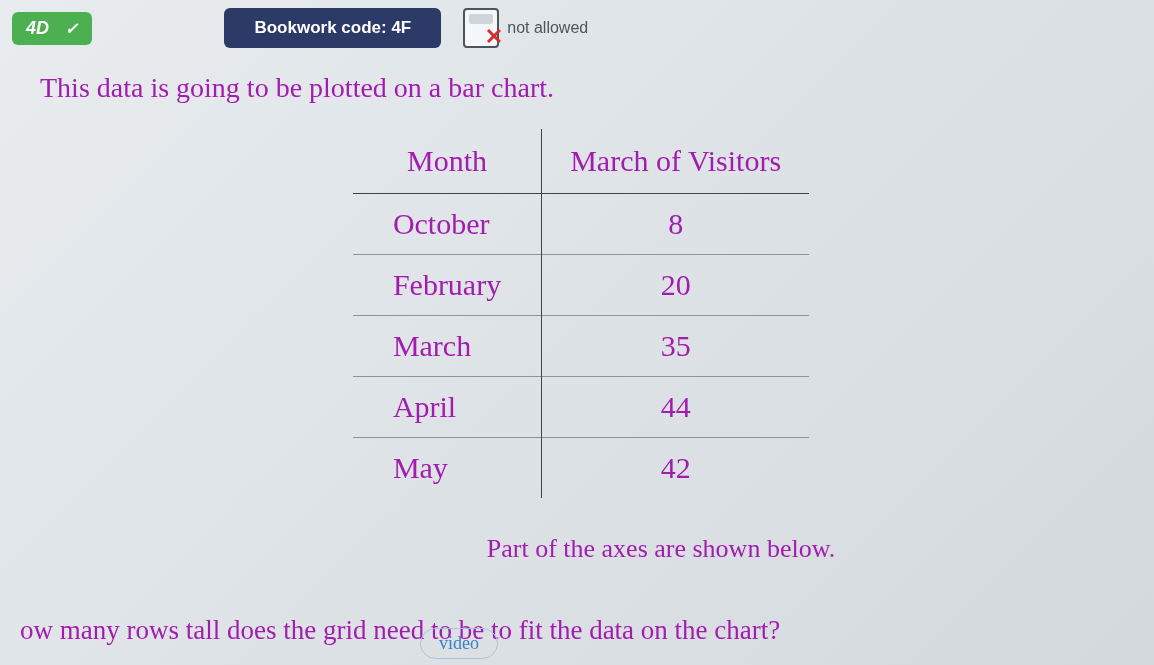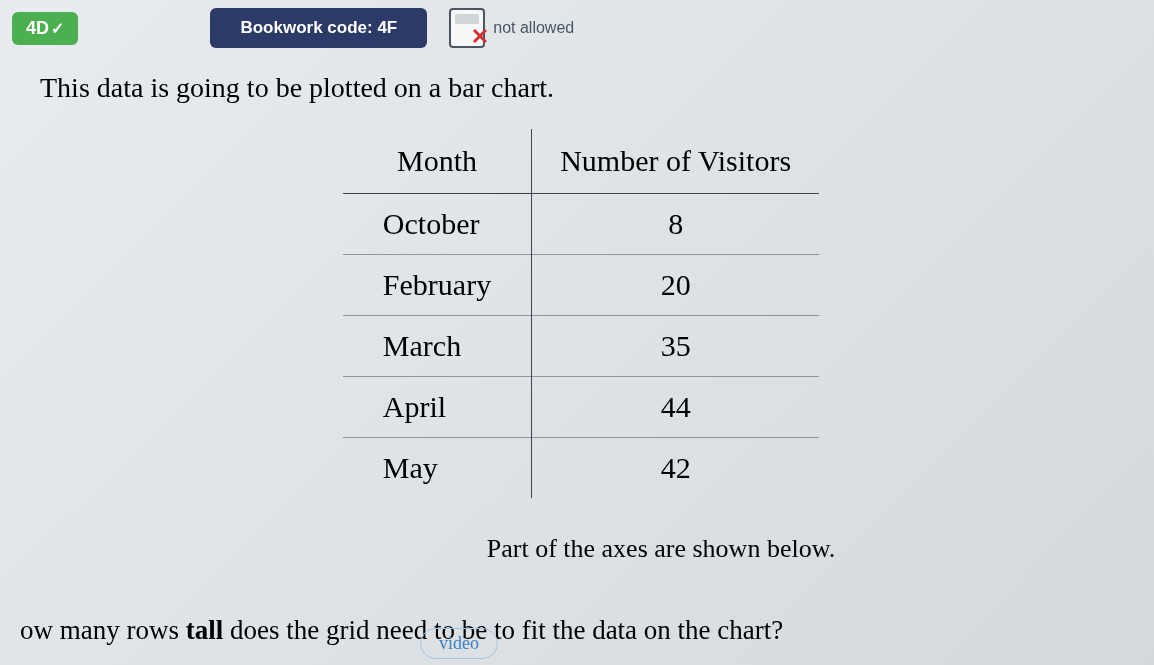--- a/index.html
+++ b/index.html
@@ -25,21 +25,22 @@
     .badge-green {
       background: #4caf50;
       color: #fff;
       font-family: Arial, sans-serif;
       font-weight: bold;
       font-size: 18px;
       padding: 6px 14px;
       border-radius: 6px;
       display: inline-flex;
       align-items: center;
-      gap: 2px;
+      gap: 16px;
+      font-style: italic;
     }
     .badge-green .check {
       font-size: 16px;
     }
     .badge-navy {
       background: #2b3a67;
       color: #fff;
       font-family: Arial, sans-serif;
       font-weight: 600;
       font-size: 17px;
@@ -79,21 +80,21 @@
       bottom: -4px;
       right: -6px;
       color: #d32f2f;
       font-size: 22px;
       font-weight: bold;
     }
     .content {
       padding: 10px 32px 0 40px;
       font-size: 26px;
       line-height: 1.6;
-      color: #000000;
+      color: #a21caf;
     }
     .intro {
       margin-bottom: 18px;
       font-size: 28px;
     }
     .data-table {
       margin: 0 auto 30px auto;
       border-collapse: collapse;
       font-size: 30px;
     }
@@ -122,21 +123,21 @@
       font-size: 26px;
       margin-top: 20px;
       margin-left: 160px;
     }
     .question {
       font-size: 27px;
       margin-top: 40px;
       margin-left: -20px;
     }
     .question b {
-      font-weight: bold;
+      font-weight: normal;
     }
     .video-link {
       position: absolute;
       bottom: 6px;
       left: 420px;
       color: #3b82c4;
       font-family: Liberation Serif, serif;
       font-size: 18px;
       border: 1px solid #a8c4dd;
       border-radius: 18px;
@@ -162,21 +163,21 @@
   </div>
 </div>
 
 <div class="content">
   <p class="intro">This data is going to be plotted on a bar chart.</p>
 
   <table class="data-table">
     <thead>
       <tr>
         <th>Month</th>
-        <th>Number of Visitors</th>
+        <th>March of Visitors</th>
       </tr>
     </thead>
     <tbody>
       <tr>
         <td>October</td>
         <td>8</td>
       </tr>
       <tr>
         <td>February</td>
         <td>20</td>

